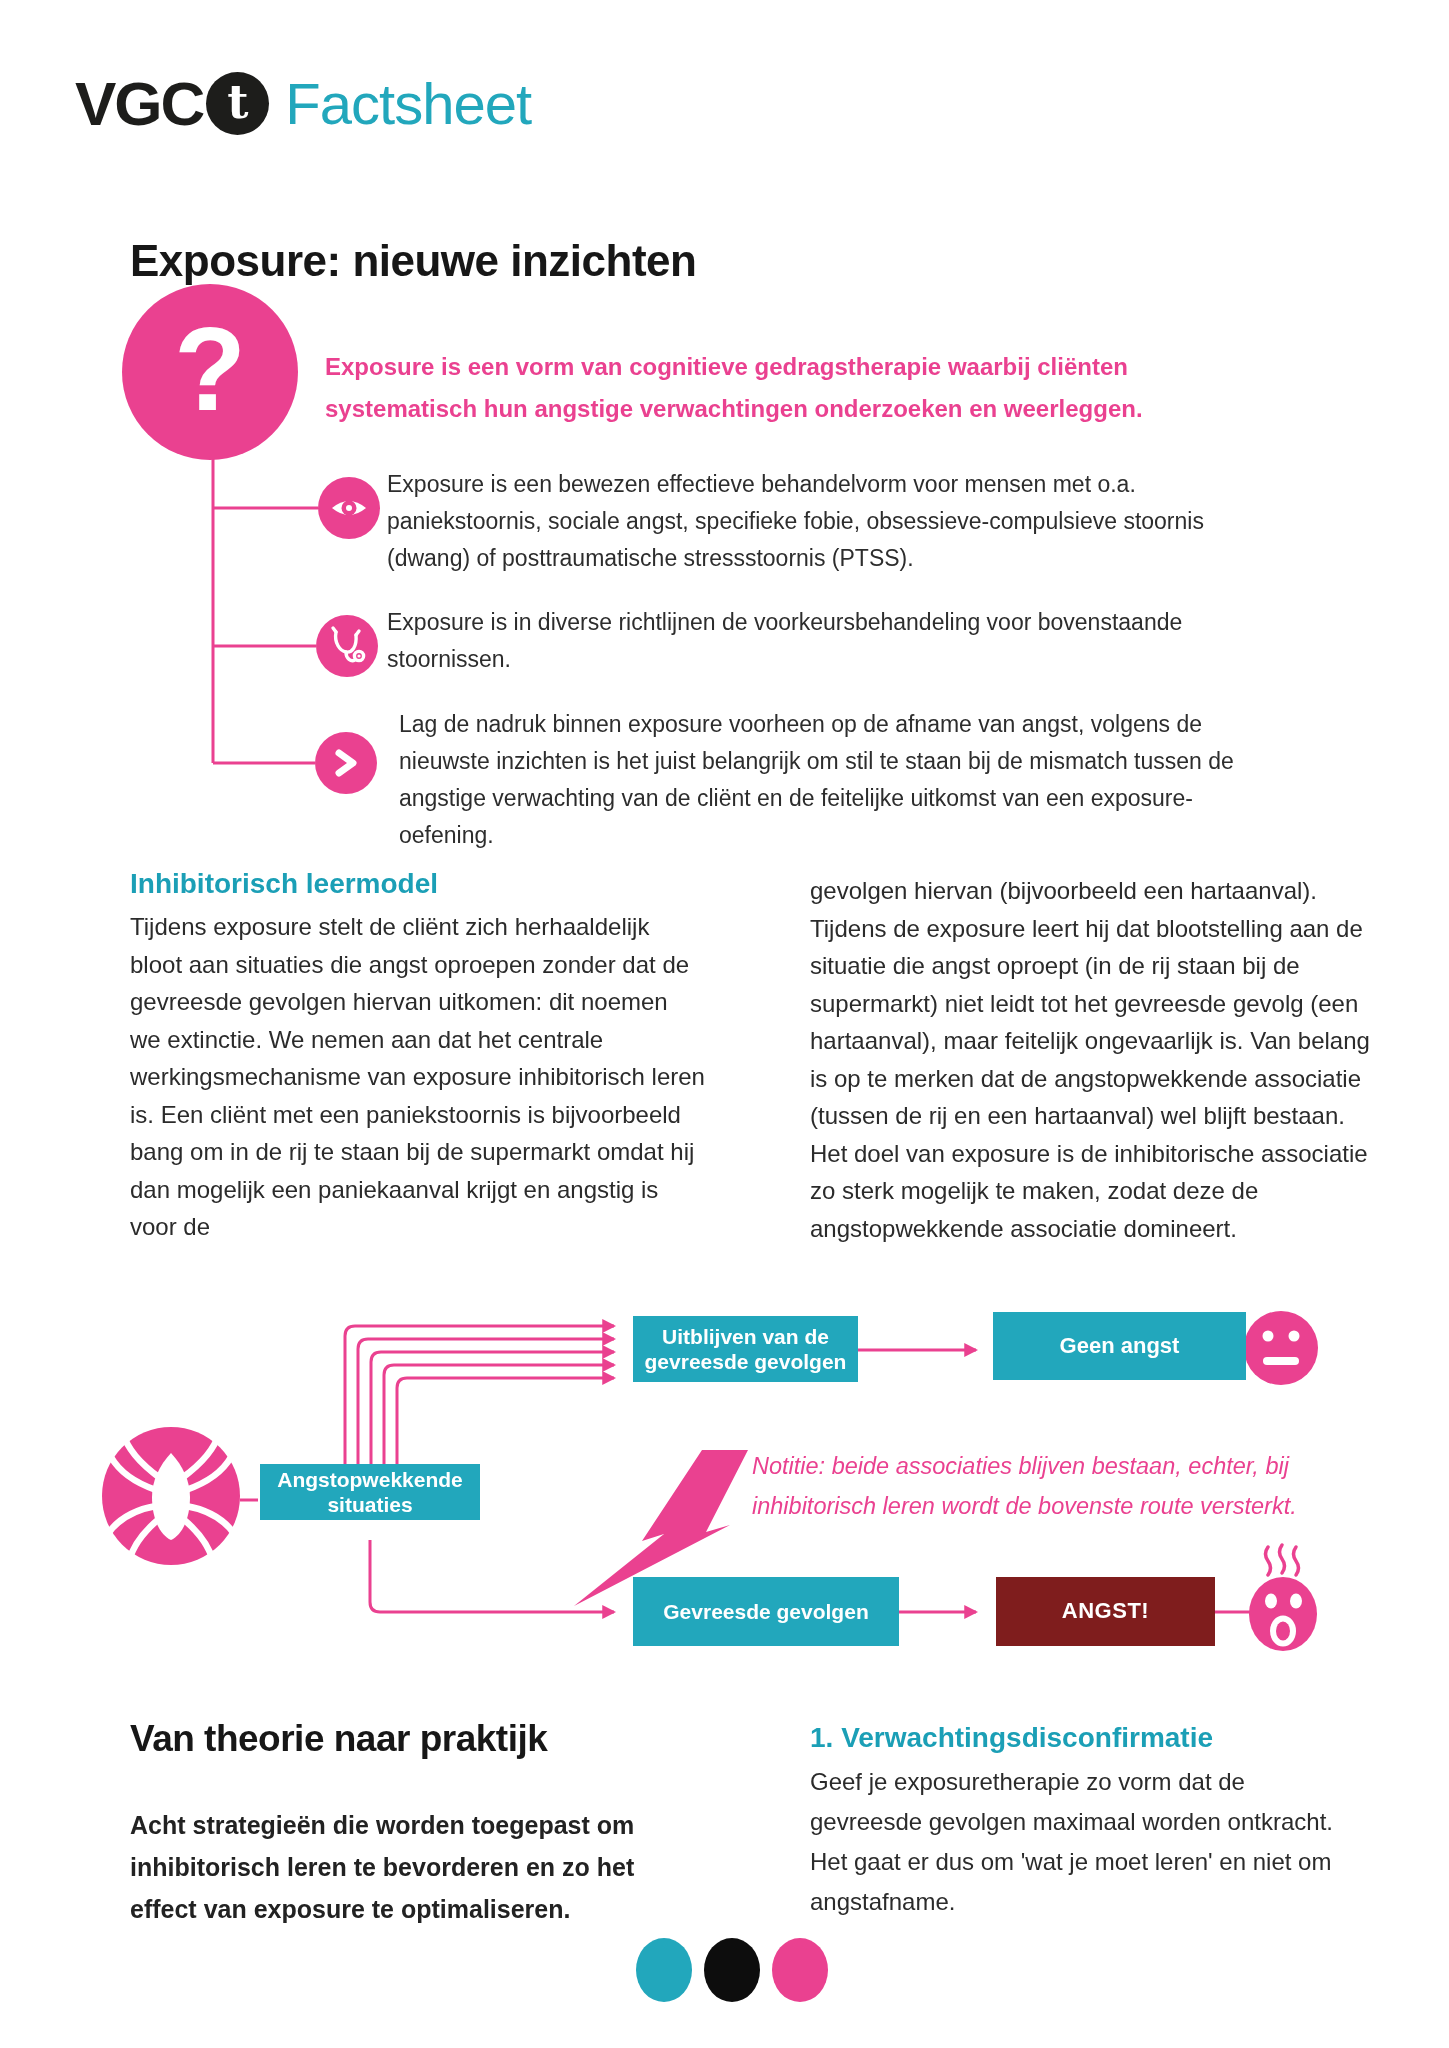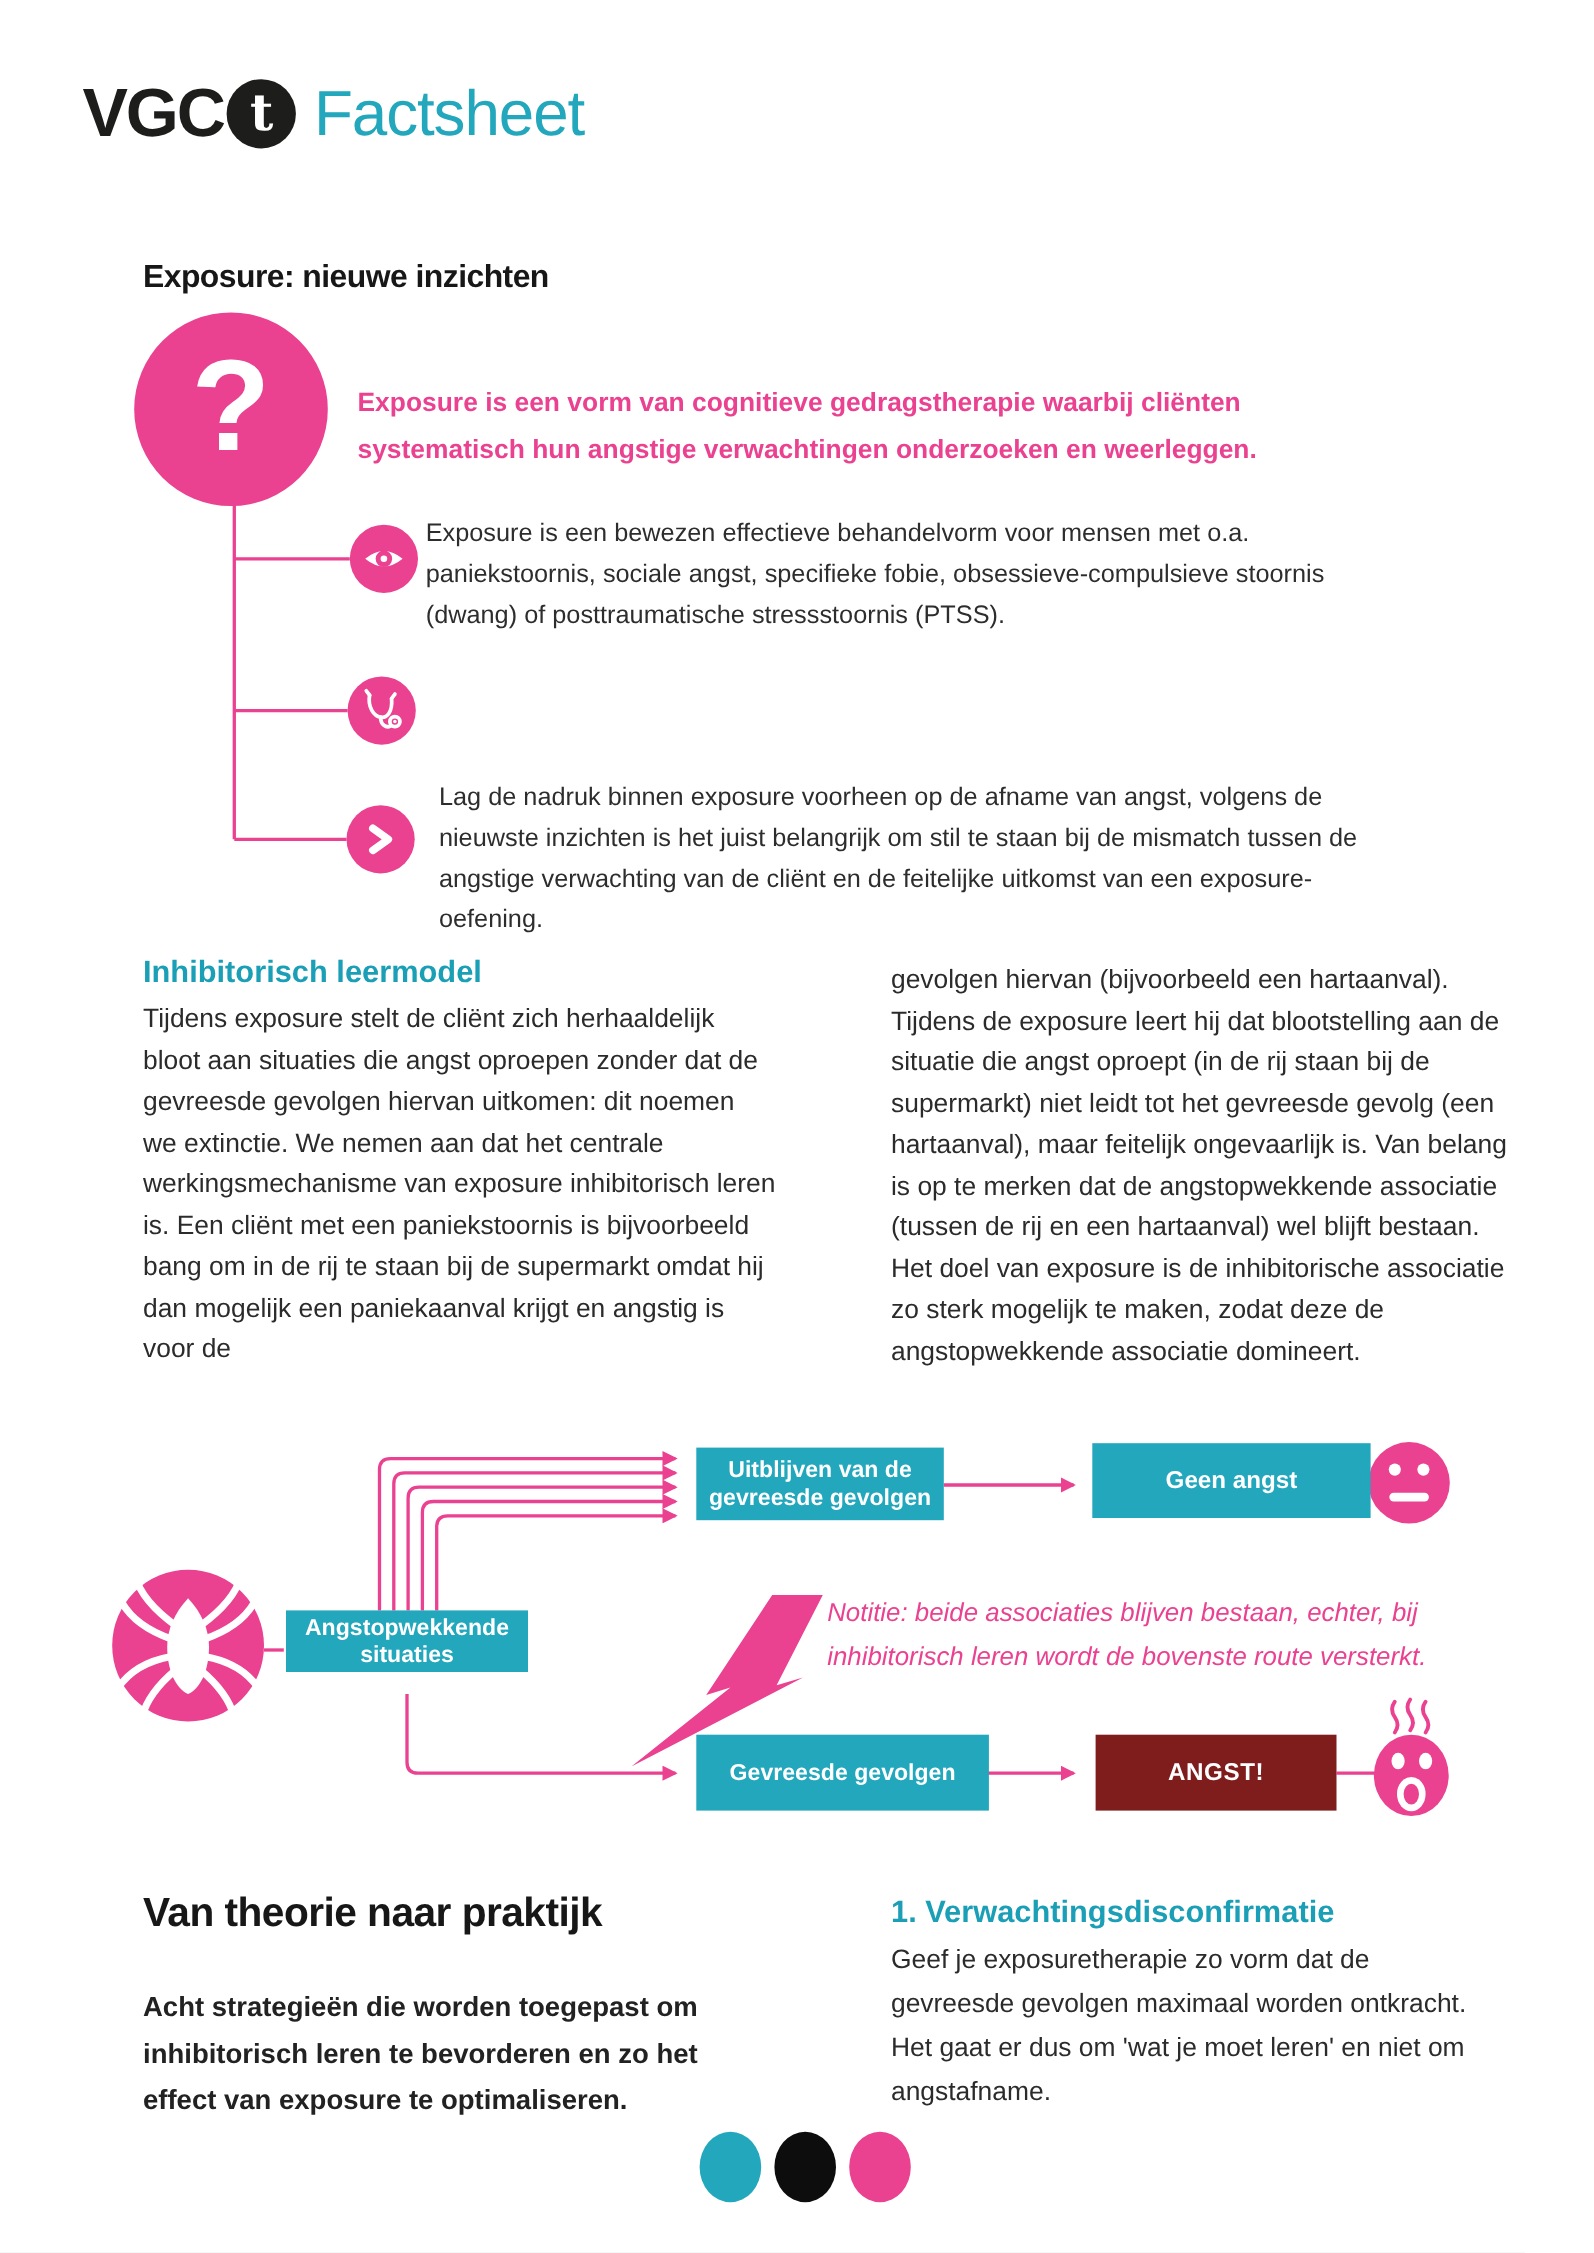--- a/index.html
+++ b/index.html
@@ -9,21 +9,21 @@
   svg.overlay{position:absolute;left:0;top:0;width:1449px;height:2048px;pointer-events:none;}
 
   
   .logo{left:75px;top:68px;display:flex;align-items:center;}
   .logo-vgc{font-size:62px;font-weight:600;color:#1d1d1b;letter-spacing:-2px;}
   .logo-badge{width:63px;height:63px;border-radius:50%;background:#1d1d1b;margin-left:3px;
               display:flex;align-items:center;justify-content:center;}
   .logo-badge span{color:#fff;font-size:46px;font-weight:bold;font-family:"DejaVu Serif",serif;line-height:1;margin-top:-4px;}
   .logo-product{font-size:58px;font-weight:400;color:#22a7bc;margin-left:16px;letter-spacing:-1px;}
 
-  .h1{left:130px;top:236px;font-size:29px;font-weight:bold;color:#171717;letter-spacing:-0.5px;}
+  .h1{left:130px;top:236px;font-size:44px;font-weight:bold;color:#171717;letter-spacing:-0.5px;}
 
   .q-circle{left:122px;top:284px;width:176px;height:176px;border-radius:50%;background:#ea4190;
             display:flex;align-items:center;justify-content:center;}
   .q-circle span{color:#fff;font-size:118px;font-weight:bold;line-height:1;margin-top:-6px;}
 
   .intro-text{left:325px;top:346px;width:890px;font-size:24px;font-weight:bold;color:#ea4190;line-height:42px;}
 
   .bullet-icon{width:62px;height:62px;border-radius:50%;background:#ea4190;
                display:flex;align-items:center;justify-content:center;}
   .bi1{left:318px;top:477px;} .bi2{left:316px;top:615px;} .bi3{left:315px;top:732px;}
@@ -159,20 +159,21 @@
       <g stroke="#ffffff" stroke-width="3.4" fill="none" stroke-linecap="round">
         <path d="M-11,-14 C-13,-3 -7,5 -1,6 C5,7 10,1 9,-11"></path>
         <path d="M-11,-14 l-3,-4"></path>
         <path d="M9,-11 l3,-4"></path>
         <path d="M-1,6 C-1,13 4,16 8,14"></path>
         <circle cx="12" cy="10" r="4.6"></circle>
       </g>
       <circle cx="12" cy="10" r="1.6" fill="#ffffff"></circle>
     </svg>
   </div>
+  <div class="abs bullet-text bt2">Exposure is in diverse richtlijnen de voorkeursbehandeling voor bovenstaande stoornissen.</div>
 
   <div class="abs bullet-icon bi3">
     <svg width="62" height="62" viewBox="-31 -31 62 62">
       <path d="M-7,-10 L7,0 L-7,10" stroke="#ffffff" stroke-width="7" fill="none" stroke-linecap="round" stroke-linejoin="round"></path>
     </svg>
   </div>
   <div class="abs bullet-text bt3">Lag de nadruk binnen exposure voorheen op de afname van angst, volgens de nieuwste inzichten is het juist belangrijk om stil te staan bij de mismatch tussen de angstige verwachting van de cliënt en de feitelijke uitkomst van een exposure-oefening.</div>
 
   <div class="abs col-heading">Inhibitorisch leermodel</div>
   <div class="abs col-left">Tijdens exposure stelt de cliënt zich herhaaldelijk bloot aan situaties die angst oproepen zonder dat de gevreesde gevolgen hiervan uitkomen: dit noemen we extinctie. We nemen aan dat het centrale werkingsmechanisme van exposure inhibitorisch leren is.  Een cliënt met een paniekstoornis is bijvoorbeeld bang om in de rij te staan bij de supermarkt omdat hij dan mogelijk een paniekaanval krijgt en angstig is voor de</div>

